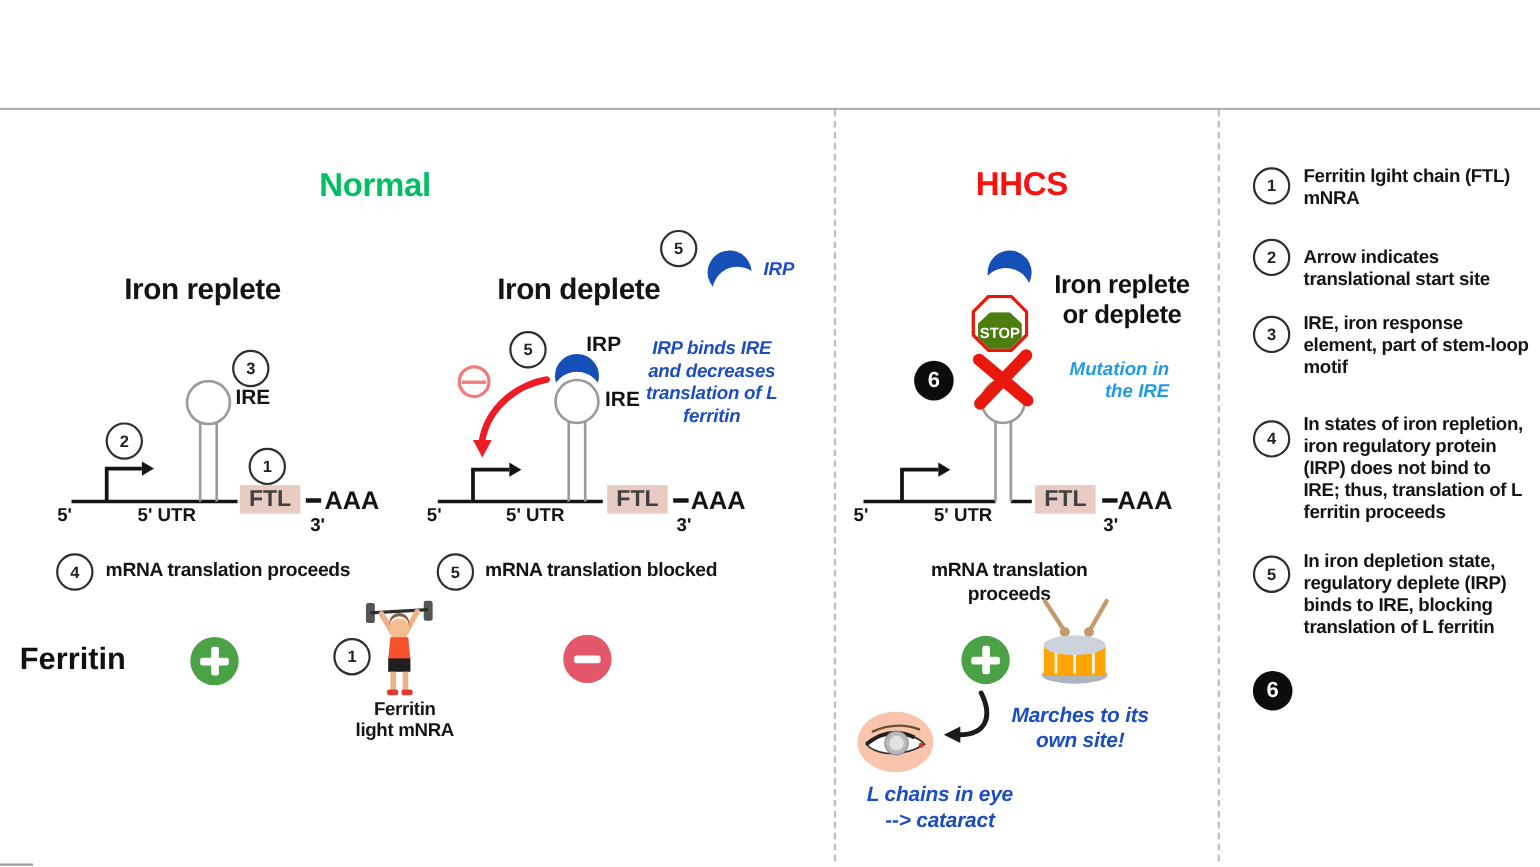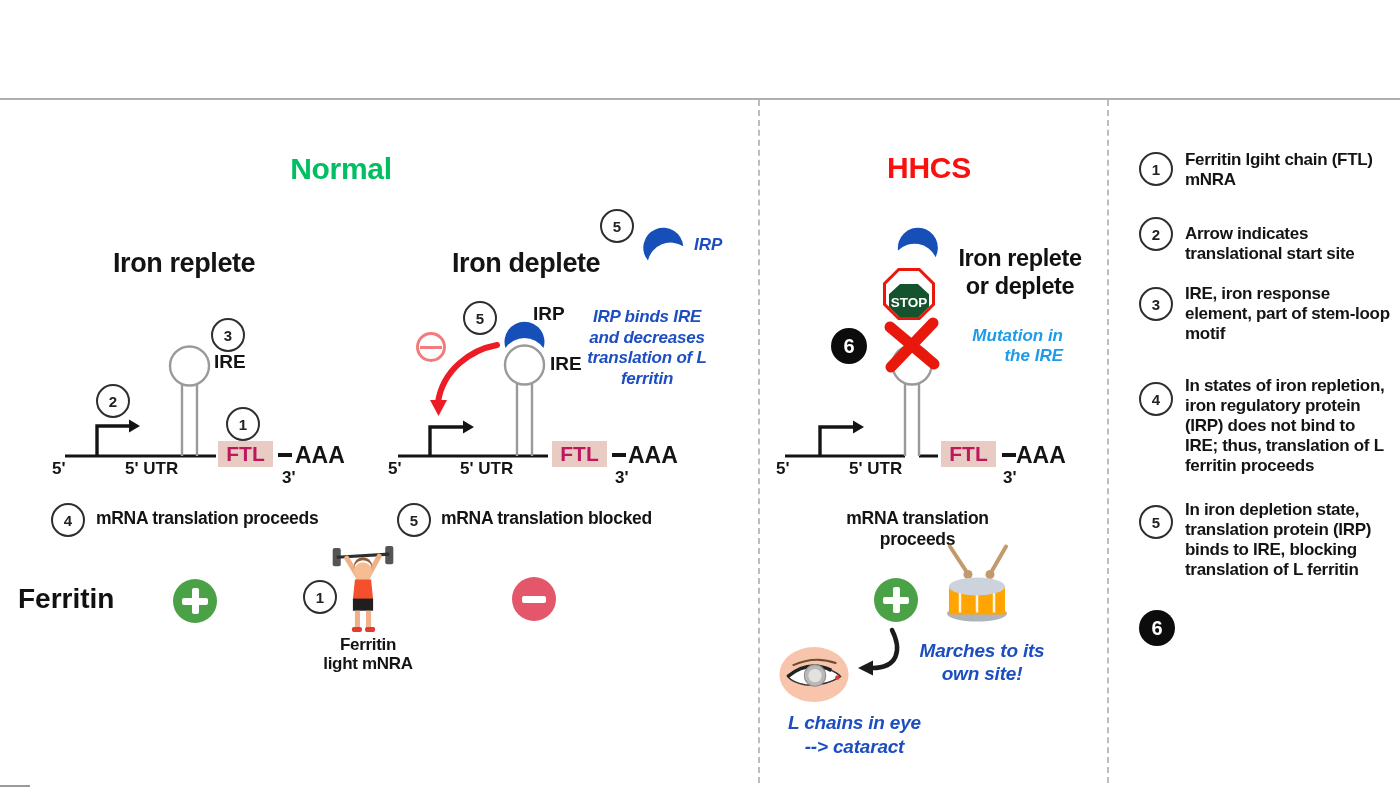--- a/index.html
+++ b/index.html
@@ -15,42 +15,42 @@
   .section-title{font-size:30px;font-weight:800;letter-spacing:-0.3px;}
   .sub-heading{font-size:27px;font-weight:800;color:#141414;letter-spacing:-0.4px;}
   
   .circle-badge{width:34px;height:34px;border:2px solid #2e2e2e;border-radius:50%;
                 background:#fff;display:flex;align-items:center;justify-content:center;
                 font-size:15px;font-weight:700;color:#222;box-sizing:border-box;}
   .circle-badge.filled{width:36px;height:36px;background:#0c0c0c;border:none;color:#fff;font-size:20px;}
   
   .seq-label{font-size:17px;font-weight:700;color:#141414;}
   .ftl-box{width:55px;height:26px;background:#e8cbc3;display:flex;align-items:center;
-           justify-content:center;font-size:21px;font-weight:800;color:#be185d;}
+           justify-content:center;font-size:21px;font-weight:800;color:#404040;}
   .aaa-label{font-size:23px;font-weight:800;color:#141414;}
   .bio-label{font-size:19px;font-weight:800;color:#141414;}
   .caption{font-size:17.5px;font-weight:700;color:#141414;letter-spacing:-0.3px;}
   
   .royal-note{color:#1c4ec2;font-style:italic;font-weight:700;text-align:center;letter-spacing:-0.2px;}
   .sky-note{color:#1e9be8;font-style:italic;font-weight:700;text-align:right;font-size:17px;line-height:20px;}
   .irp-top-label{color:#1c4ec2;font-style:italic;font-weight:600;font-size:17px;}
   
   .plus-icon{width:44px;height:44px;border-radius:50%;background:#4ba146;}
   .plus-icon i{position:absolute;background:#fff;border-radius:2px;}
   .plus-icon i.h{left:9px;top:18.5px;width:26px;height:7px;}
   .plus-icon i.v{left:18.5px;top:9px;width:7px;height:26px;}
   .minus-icon{width:44px;height:44px;border-radius:50%;background:#e4566a;}
   .minus-icon i{position:absolute;left:10px;top:18.5px;width:24px;height:7px;background:#fff;border-radius:2px;}
   .prohibit-icon{width:30px;height:30px;border:3px solid #f47b7b;border-radius:50%;box-sizing:border-box;}
   .prohibit-icon i{position:absolute;left:1px;right:1px;top:11px;height:2.6px;background:#f47b7b;}
   
   .octa{clip-path:polygon(29% 0,71% 0,100% 29%,100% 71%,71% 100%,29% 100%,0 71%,0 29%);}
   .stop-outer{width:52px;height:52px;background:#e8190c;display:flex;align-items:center;justify-content:center;}
   .stop-mid{width:46px;height:46px;background:#ffffff;display:flex;align-items:center;justify-content:center;}
-  .stop-inner{width:40px;height:37px;background:#14532d;display:flex;align-items:center;justify-content:center;
+  .stop-inner{width:40px;height:37px;background:#4d7c0f;display:flex;align-items:center;justify-content:center;
               color:#fff;font-size:13.5px;font-weight:800;letter-spacing:0;margin-top:16px;}
   
   .legend-text{width:205px;font-size:17px;font-weight:700;line-height:20px;color:#141414;letter-spacing:-0.3px;}
   .footnote{font-size:15.5px;font-style:italic;color:#161616;letter-spacing:-0.2px;white-space:pre-wrap;}
   .two-line span{display:block;}
 </style>
 </head>
 <body>
 
 <div id="canvas">
@@ -226,17 +226,17 @@
   <div class="abs circle-badge" style="left:1139px;top:217px;">2</div>
   <div class="abs legend-text" style="left:1185px;top:214px;margin-top:10px;">Arrow indicates translational start site</div>
 
   <div class="abs circle-badge" style="left:1139px;top:287px;">3</div>
   <div class="abs legend-text" style="left:1185px;top:284px;">IRE, iron response element, part of stem-loop motif</div>
 
   <div class="abs circle-badge" style="left:1139px;top:382px;">4</div>
   <div class="abs legend-text" style="left:1185px;top:376px;">In states of iron repletion, iron regulatory protein (IRP) does not bind to IRE; thus, translation of L ferritin proceeds</div>
 
   <div class="abs circle-badge" style="left:1139px;top:505px;">5</div>
-  <div class="abs legend-text" style="left:1185px;top:500px;">In iron depletion state, translation protein (IRP) binds to IRE, blocking translation of L ferritin</div>
+  <div class="abs legend-text" style="left:1185px;top:500px;">In iron depletion state, regulatory deplete (IRP) binds to IRE, blocking translation of L ferritin</div>
 
   <div class="abs circle-badge filled" style="left:1139px;top:610px;">6</div>
 
 </div>
 
 </body></html>

